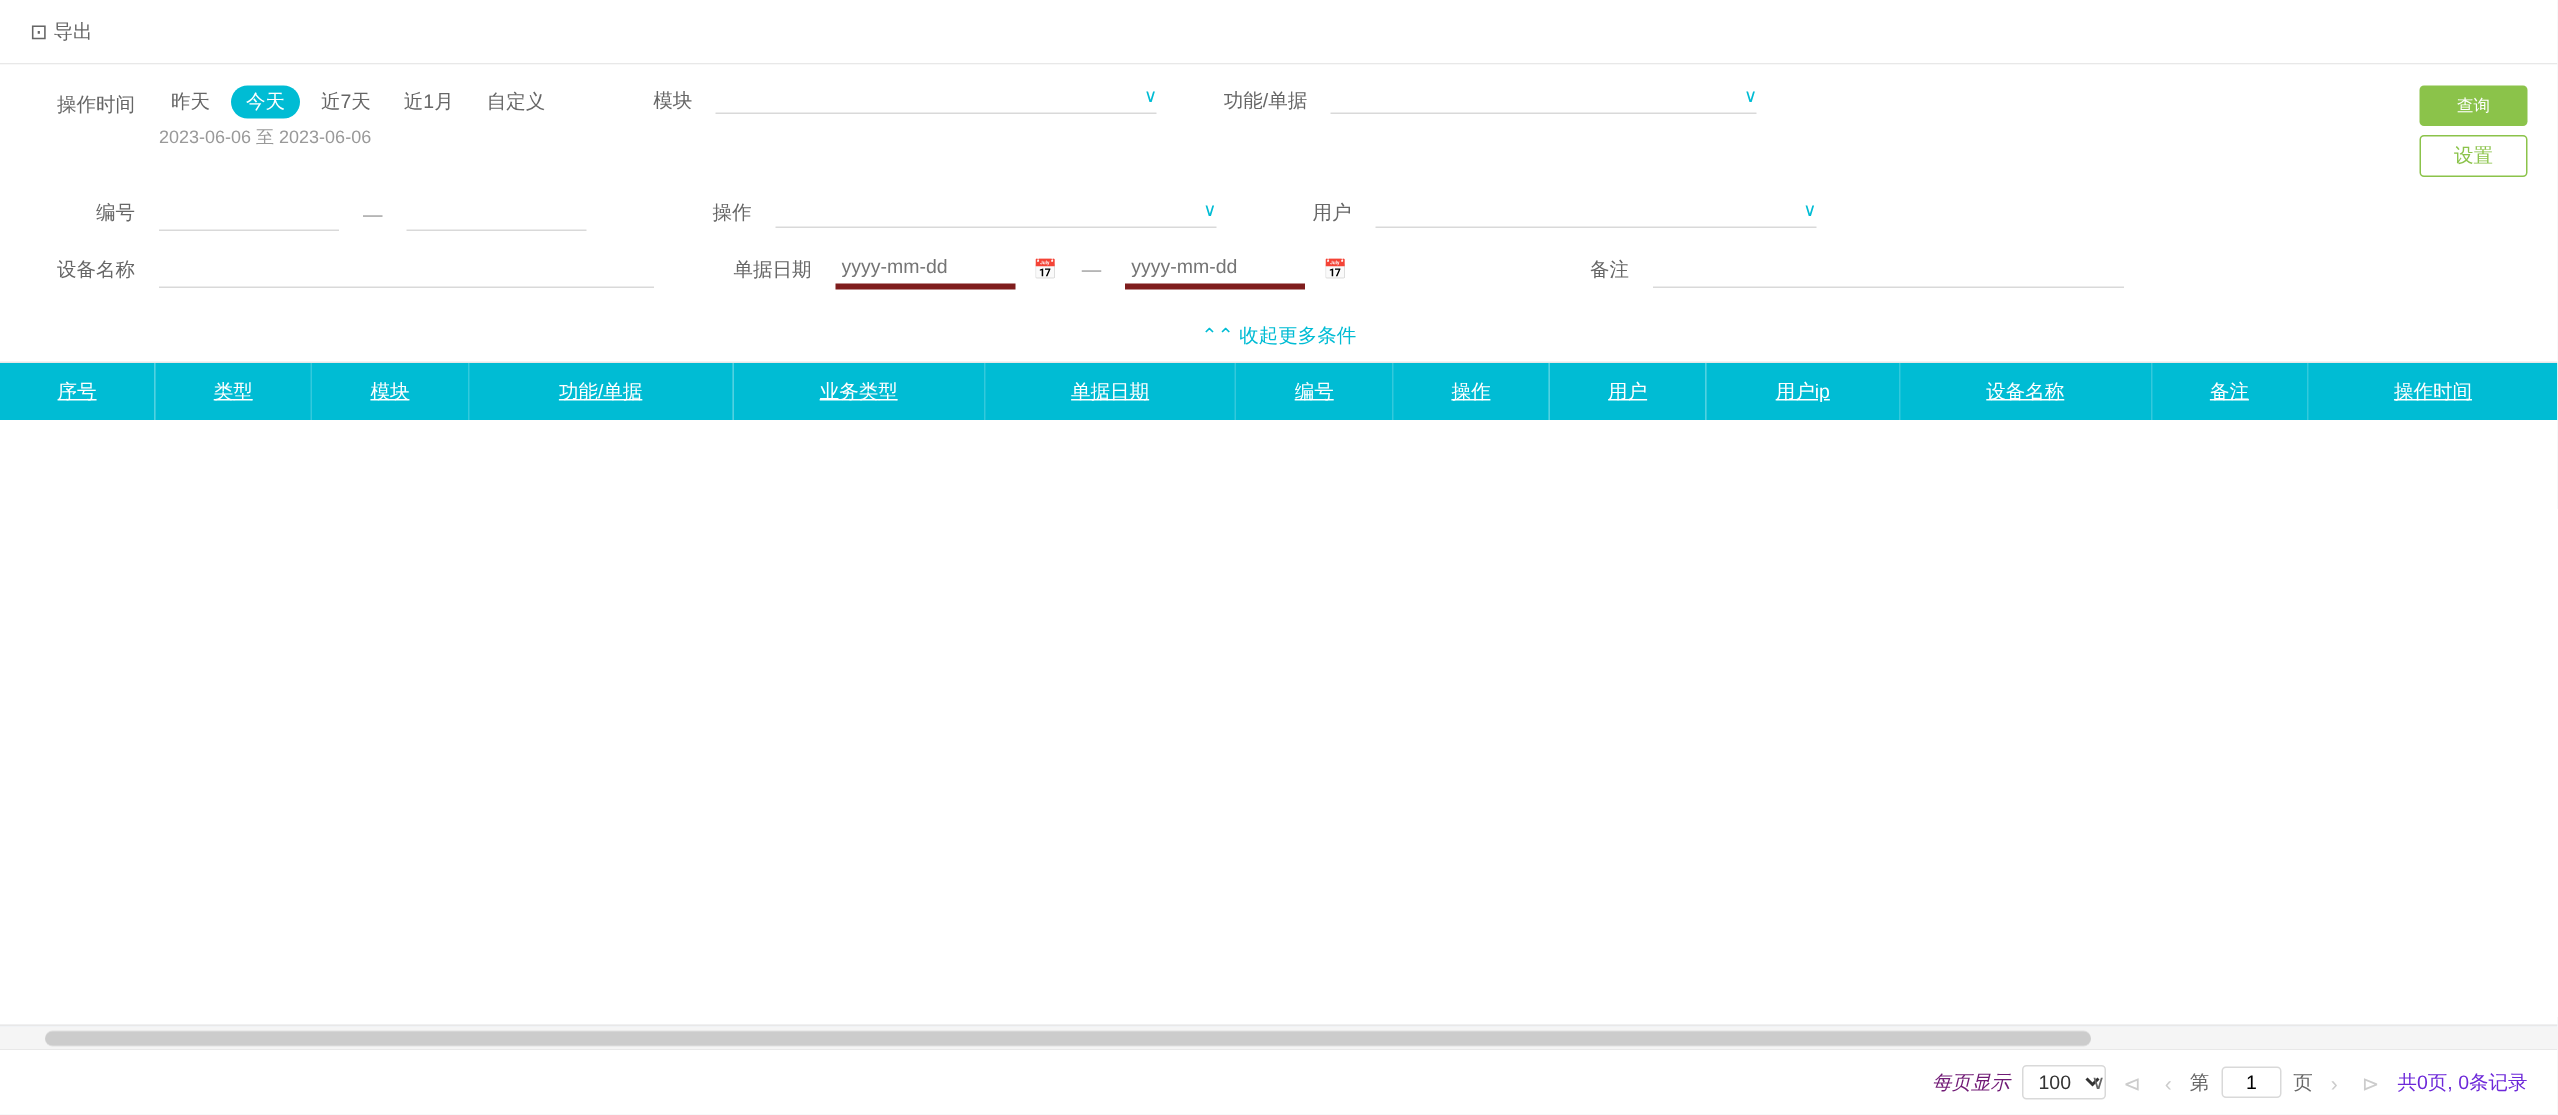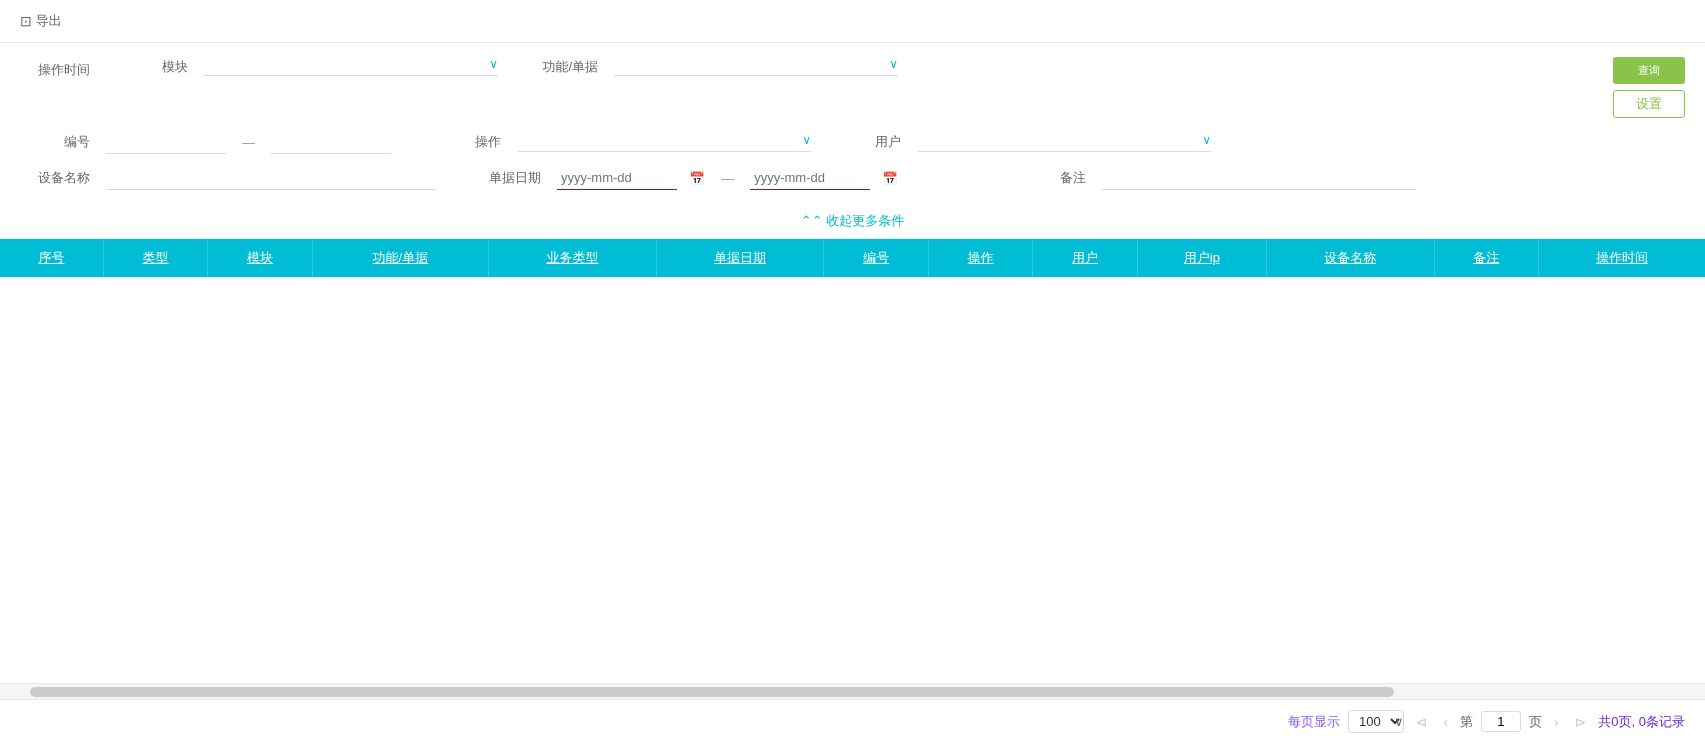--- a/index.html
+++ b/index.html
@@ -24,40 +24,40 @@
     .time-range { font-size: 12px; color: #999; }
     .chevron-down { color: #00bcd4; font-size: 12px; margin-left: 4px; }
 
     
     .action-btns { display: flex; flex-direction: column; gap: 6px; margin-left: auto; }
     .btn-query { background: #8bc34a; color: #fff; border: none; padding: 6px 24px; border-radius: 3px; cursor: pointer; font-size: 11px; }
     .btn-settings { background: #fff; color: #8bc34a; border: 1px solid #8bc34a; padding: 4px 22px; border-radius: 3px; cursor: pointer; font-size: 13px; }
     .dash { margin: 0 8px; color: #999; }
 
     
-    .date-input { border: none; border-bottom: 1px solid #7f1d1d; padding: 4px 4px; outline: none; background: transparent; font-size: 13px; color: #bbb; min-width: 110px; }
+    .date-input { border: none; border-bottom: 4px solid #7f1d1d; padding: 4px 4px; outline: none; background: transparent; font-size: 13px; color: #bbb; min-width: 110px; }
     .calendar-icon { color: #00bcd4; cursor: pointer; margin-left: 4px; }
 
     
     .collapse-bar { text-align: center; padding: 8px; background: #fff; border-bottom: 1px solid #e8e8e8; cursor: pointer; color: #00bcd4; font-size: 13px; }
 
     
     .table-wrapper { flex: 1; background: #fff; overflow: hidden; }
     .data-table { width: 100%; border-collapse: collapse; }
     .data-table thead tr { background: #00bcd4; }
     .data-table thead th { color: #fff; font-weight: normal; padding: 10px 8px; text-align: center; font-size: 13px; white-space: nowrap; border-right: 1px solid rgba(255,255,255,0.2); text-decoration: underline; }
     .data-table thead th:last-child { border-right: none; }
 
     
     .scrollbar-area { height: 16px; background: #f5f5f5; border-top: 1px solid #e8e8e8; overflow-x: auto; }
     .scrollbar-inner { height: 10px; background: #ccc; border-radius: 5px; margin: 3px 30px; width: 80%; }
 
     
     .pagination { display: flex; align-items: center; justify-content: flex-end; padding: 10px 20px; background: #fff; border-top: 1px solid #e8e8e8; gap: 8px; }
-    .page-size-label { color: #8b5cf6; font-size: 13px; }
+    .page-size-label { color: #701a75; font-size: 13px; font-style: italic; }
     .page-size-select { border: 1px solid #d9d9d9; padding: 2px 6px; border-radius: 3px; font-size: 13px; cursor: pointer; color: #333; background: #fff; }
     .page-nav-btn { border: none; background: none; cursor: pointer; color: #666; font-size: 14px; padding: 2px 4px; }
     .page-nav-btn:disabled { color: #ccc; cursor: default; }
     .page-input { border: 1px solid #d9d9d9; width: 40px; text-align: center; padding: 2px 4px; border-radius: 3px; font-size: 13px; }
     .page-total { color: #6d28d9; font-size: 13px; }
 
     .filter-section { background: #fff; }
 
     .select-box { display: flex; align-items: center; border-bottom: 1px solid #d9d9d9; min-width: 200px; flex: 1; padding-bottom: 4px; cursor: pointer; }
     .select-box-text { flex: 1; font-size: 13px; color: #bbb; }
@@ -75,20 +75,30 @@
       <span>导出</span>
     </button>
   </div>
 
   <div class="filter-section">
 
     <div style="display:flex; align-items:flex-start; padding: 14px 20px 0 20px; gap: 20px;">
 
       <div style="display:flex; align-items:flex-start; gap:8px; flex-shrink:0;">
         <span class="filter-label" style="margin-top:4px;">操作时间</span>
+        <div class="time-group">
+          <div class="time-btns">
+            <button class="time-btn">昨天</button>
+            <button class="time-btn active">今天</button>
+            <button class="time-btn">近7天</button>
+            <button class="time-btn">近1月</button>
+            <button class="time-btn">自定义</button>
+          </div>
+          <div class="time-range">2023-06-06 至 2023-06-06</div>
+        </div>
       </div>
 
       <div style="display:flex; align-items:center; gap:8px; flex:1; max-width:380px;">
         <span class="filter-label">模块</span>
         <div class="select-box" style="flex:1;">
           <span class="select-box-text"></span>
           <span class="chevron-down">∨</span>
         </div>
       </div>
 

